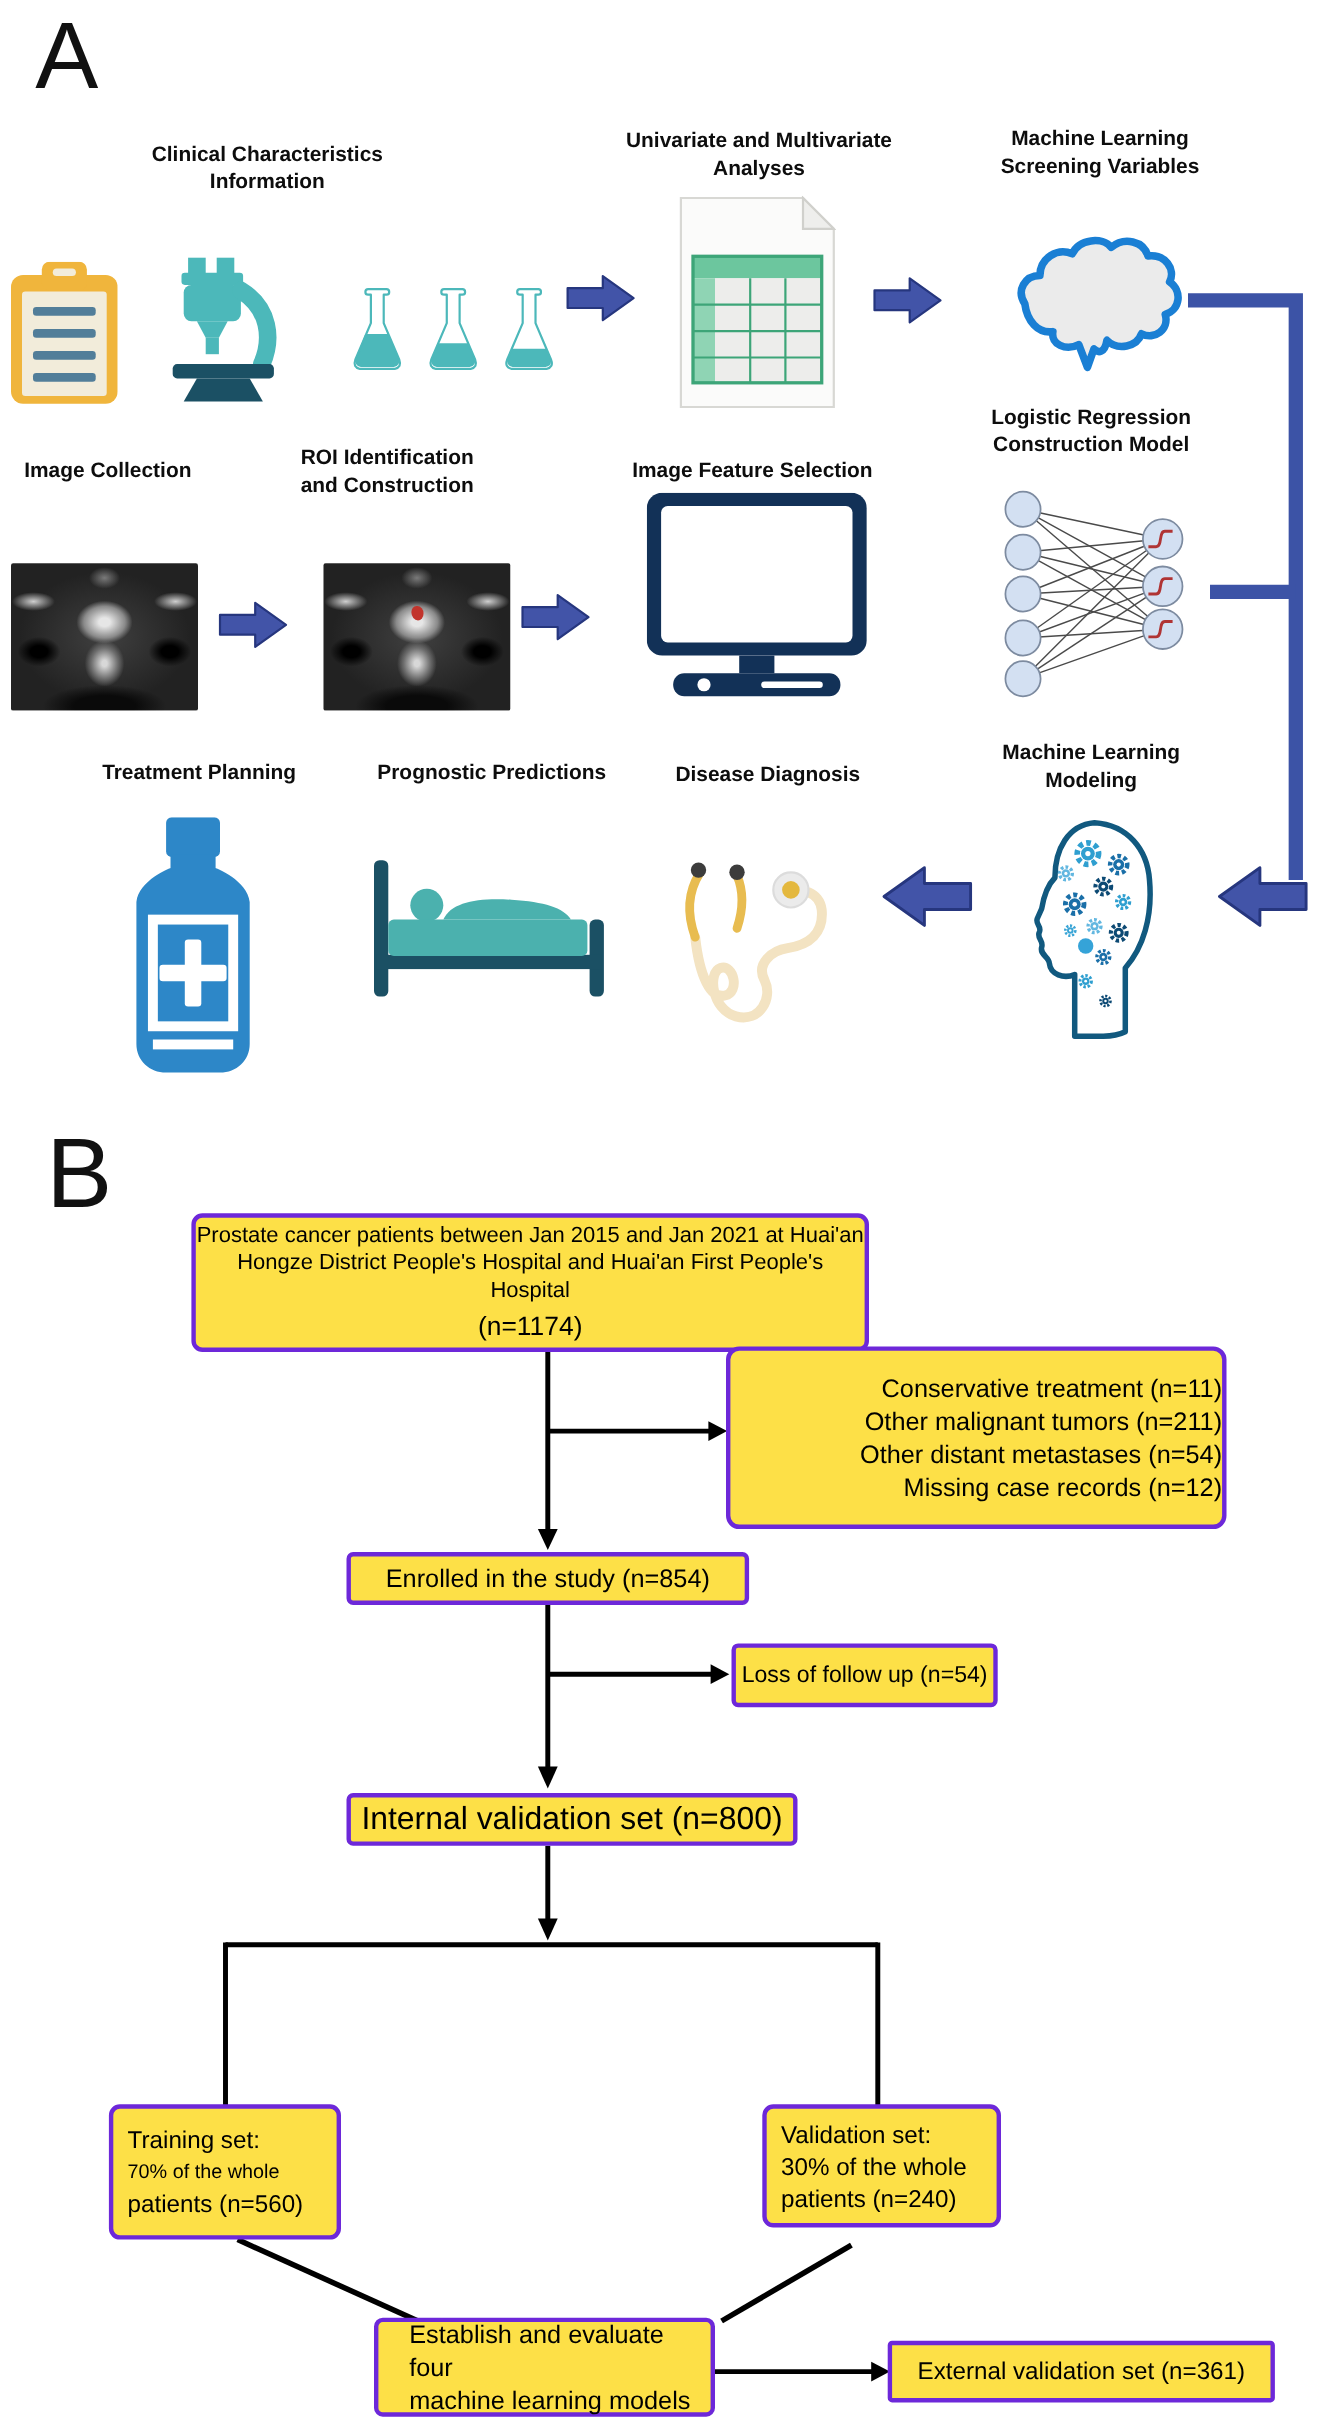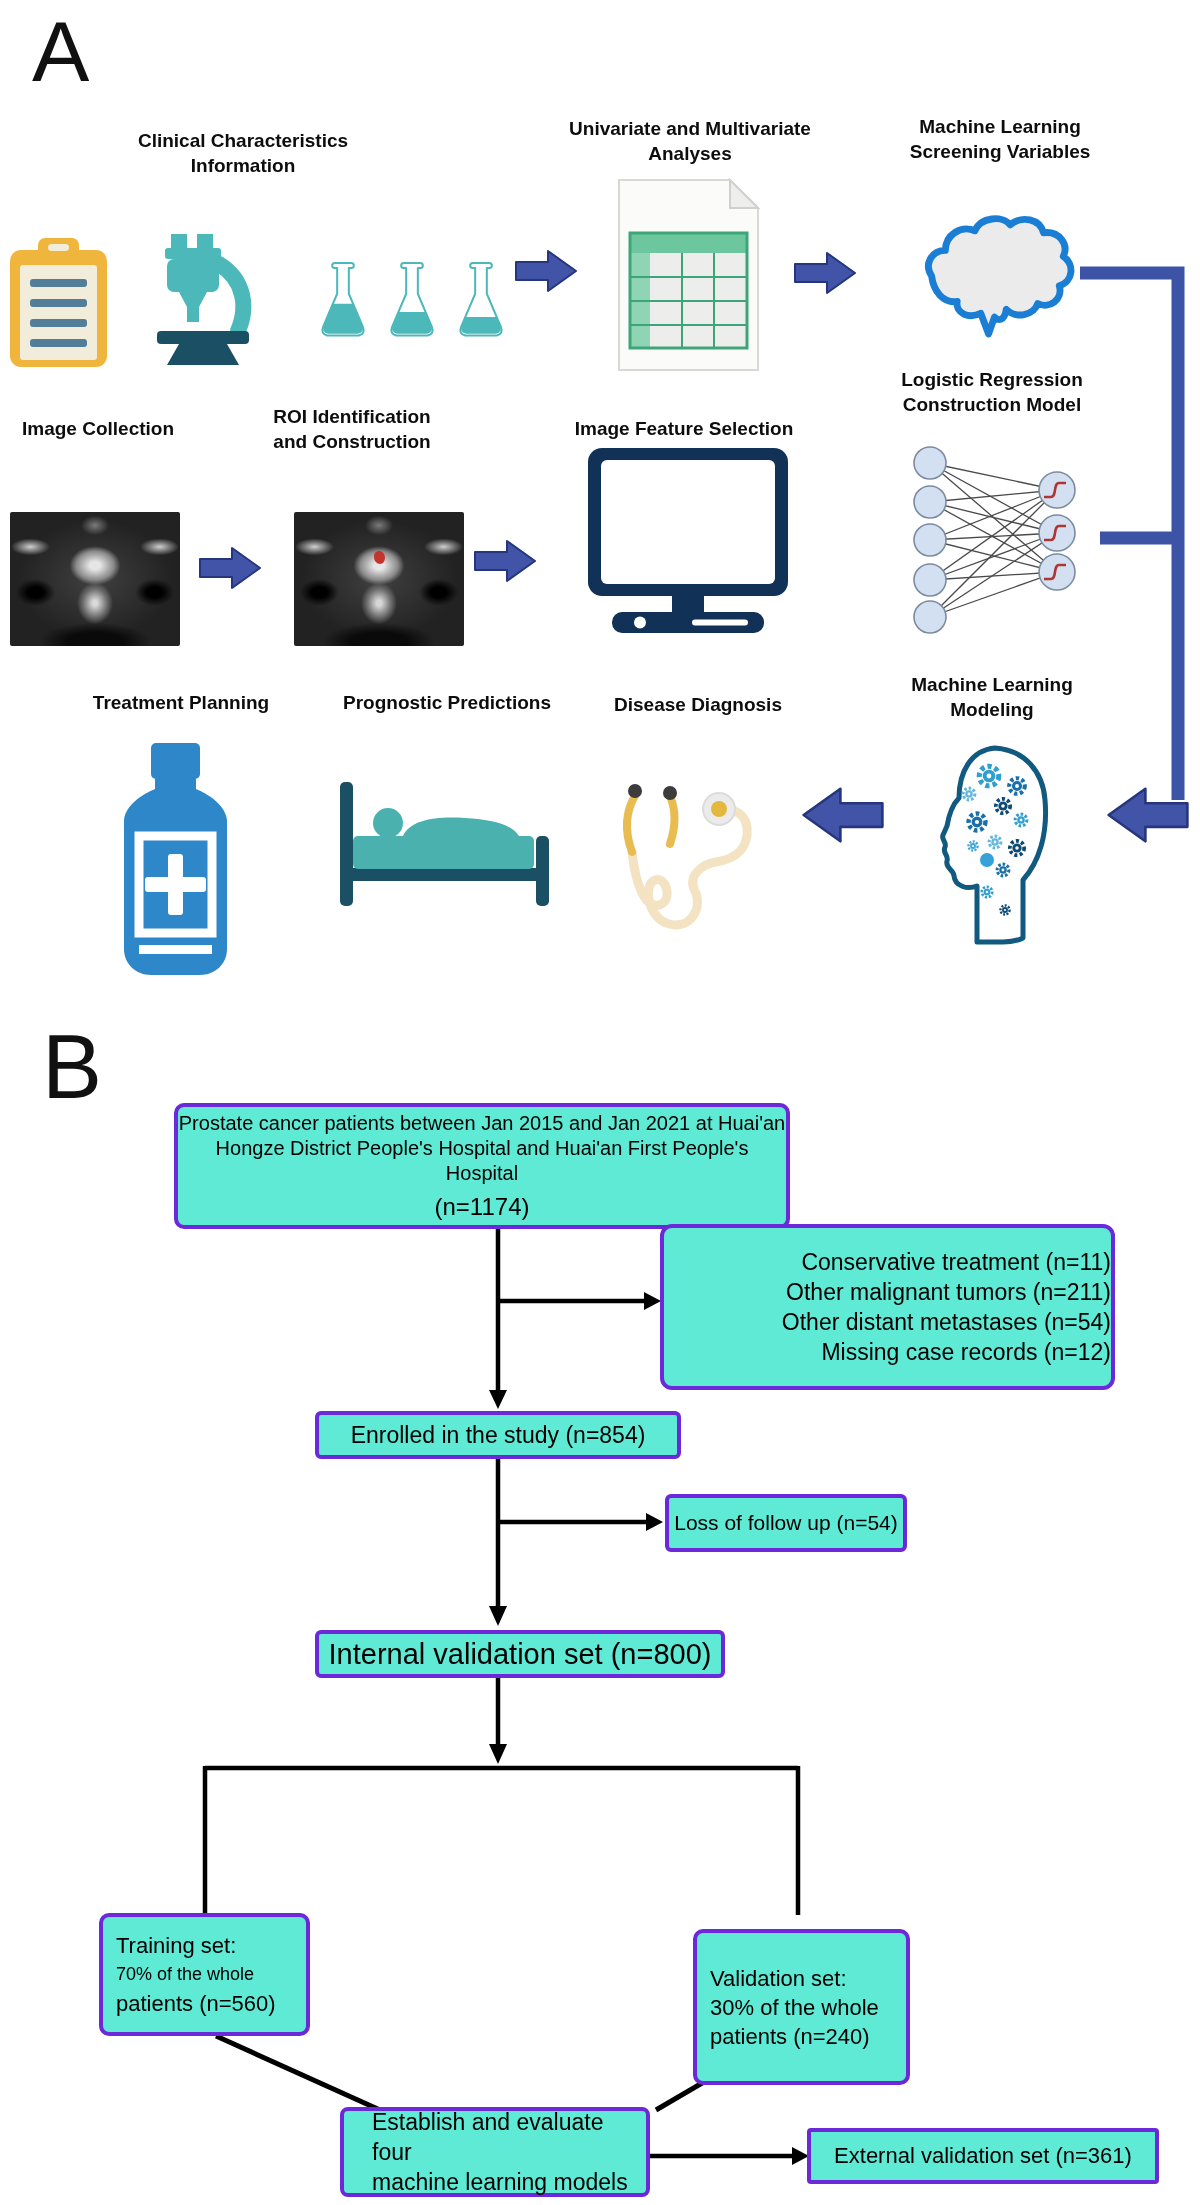--- a/index.html
+++ b/index.html
@@ -22,21 +22,21 @@
       radial-gradient(ellipse 70px 24px at 50% 97%, #0a0a0a 40%, rgba(0,0,0,0) 80%),
       radial-gradient(ellipse 95px 72px at 50% 50%, #404040, #222 82%);}
   .roi-dot{position:absolute;left:47%;top:29%;width:11px;height:13px;background:#c2342c;
            border-radius:45% 55% 50% 60%;}
   
   .mon-item{position:absolute;display:flex;align-items:center;gap:7px;
             font-size:13px;font-weight:bold;color:#cc1f1f;}
   .mon-item .dot{width:9px;height:9px;border-radius:50%;background:#d41f1f;flex:0 0 auto;}
   .mon-dots{letter-spacing:4px;font-size:12px;}
   
-  .fbox{position:absolute;background:#5eead4;border:4px solid #6d28d9;border-radius:6px;
+  .fbox{position:absolute;background:#fde047;border:4px solid #6d28d9;border-radius:6px;
         font-size:22px;color:#000;display:flex;align-items:center;justify-content:center;
         text-align:center;z-index:3;box-sizing:border-box;}
   .fbox.thick{border-width:4px;border-radius:10px;}
   .fbox.left{justify-content:flex-start;text-align:left;}
   .ai-text{position:absolute;font-size:58px;font-weight:bold;color:#1a6fcc;
            letter-spacing:2px;text-align:center;}
   .overlay{position:absolute;left:0;top:0;pointer-events:none;z-index:1;}
   .icon{z-index:2;}
 </style>
 </head>
@@ -337,21 +337,21 @@
   <div class="fbox" style="left:665px;top:1494px;width:242px;height:58px;font-size:21px;">Loss of follow up (n=54)</div>
 
   <div class="fbox" style="left:315px;top:1630px;width:410px;height:48px;font-size:29px;">Internal validation set (n=800)</div>
 
   <div class="fbox thick left" style="left:99px;top:1913px;width:211px;height:123px;flex-direction:column;align-items:flex-start;justify-content:center;padding-left:13px;">
     <div style="font-size:22px;line-height:29px;">Training set:</div>
     <div style="font-size:18px;line-height:29px;">70% of the whole</div>
     <div style="font-size:22px;line-height:29px;">patients (n=560)</div>
   </div>
 
-  <div class="fbox thick left" style="left:693px;top:1913px;width:217px;height:156px;flex-direction:column;align-items:flex-start;justify-content:center;padding-left:13px;margin-top:16px;">
+  <div class="fbox thick left" style="left:693px;top:1913px;width:217px;height:112px;flex-direction:column;align-items:flex-start;justify-content:center;padding-left:13px;">
     <div style="font-size:22px;line-height:29px;">Validation set:</div>
     <div style="font-size:22px;line-height:29px;">30% of the whole</div>
     <div style="font-size:22px;line-height:29px;">patients (n=240)</div>
   </div>
 
   <div class="fbox thick left" style="left:340px;top:2107px;width:310px;height:90px;border-radius:8px;flex-direction:column;align-items:flex-start;justify-content:center;padding-left:28px;">
     <div style="font-size:23px;line-height:30px;">Establish and evaluate four</div>
     <div style="font-size:23px;line-height:30px;">machine learning models</div>
   </div>
 

